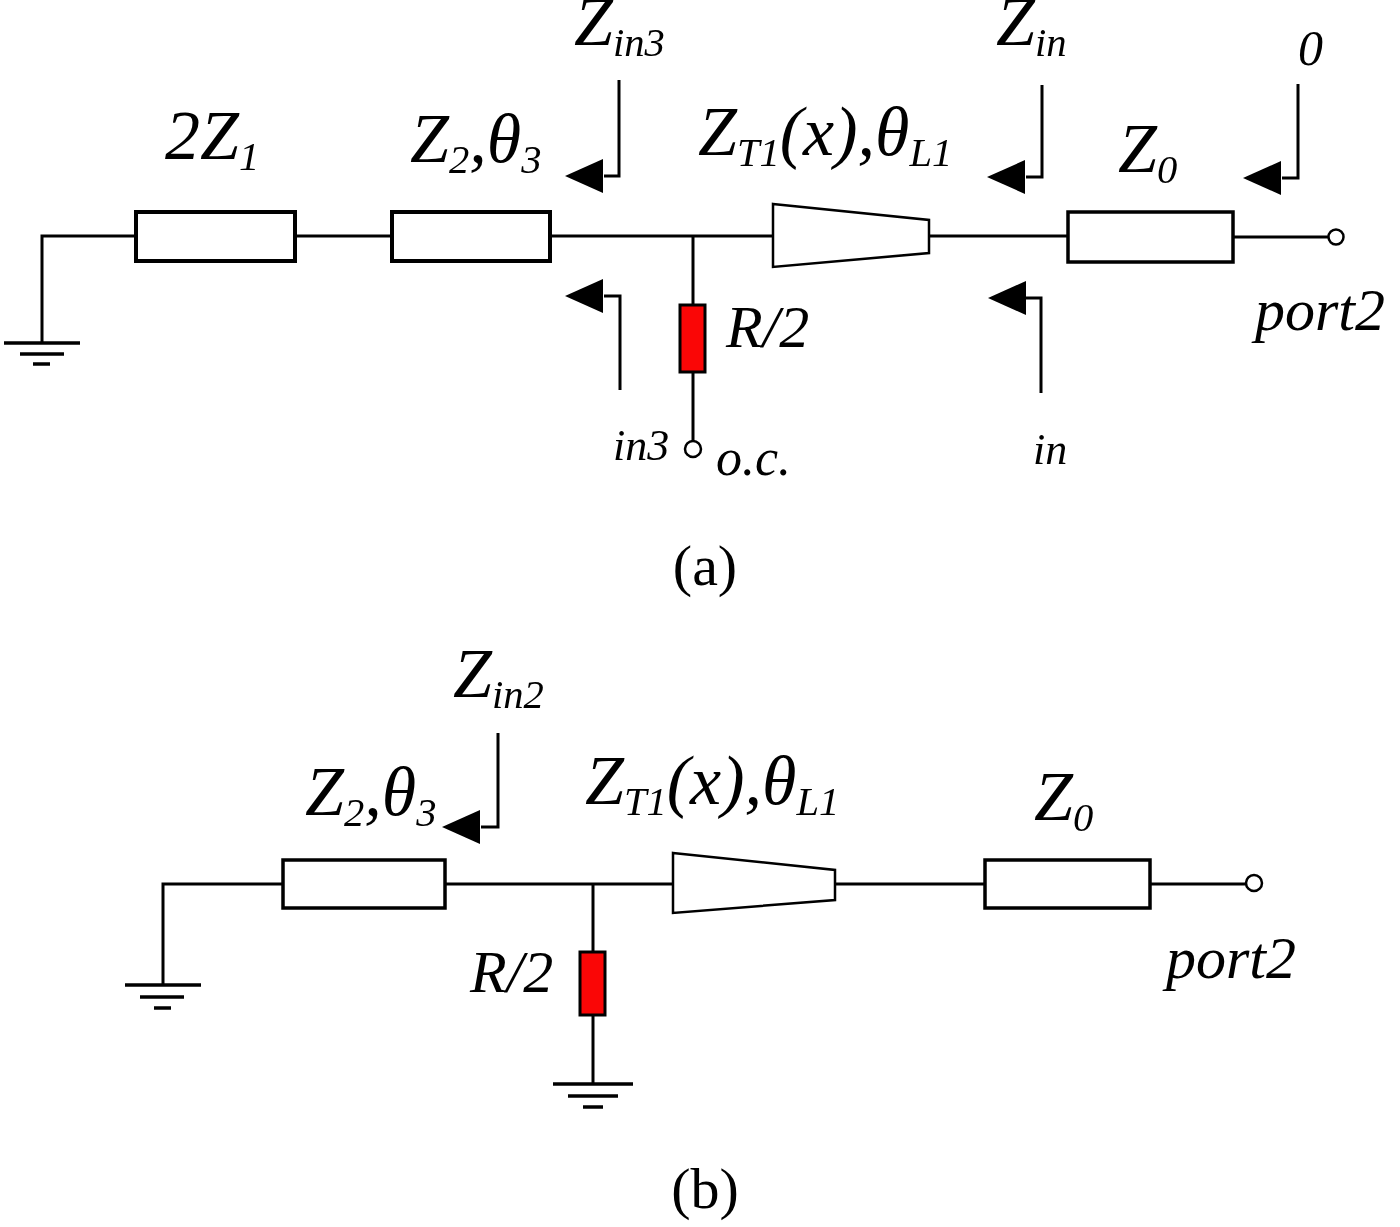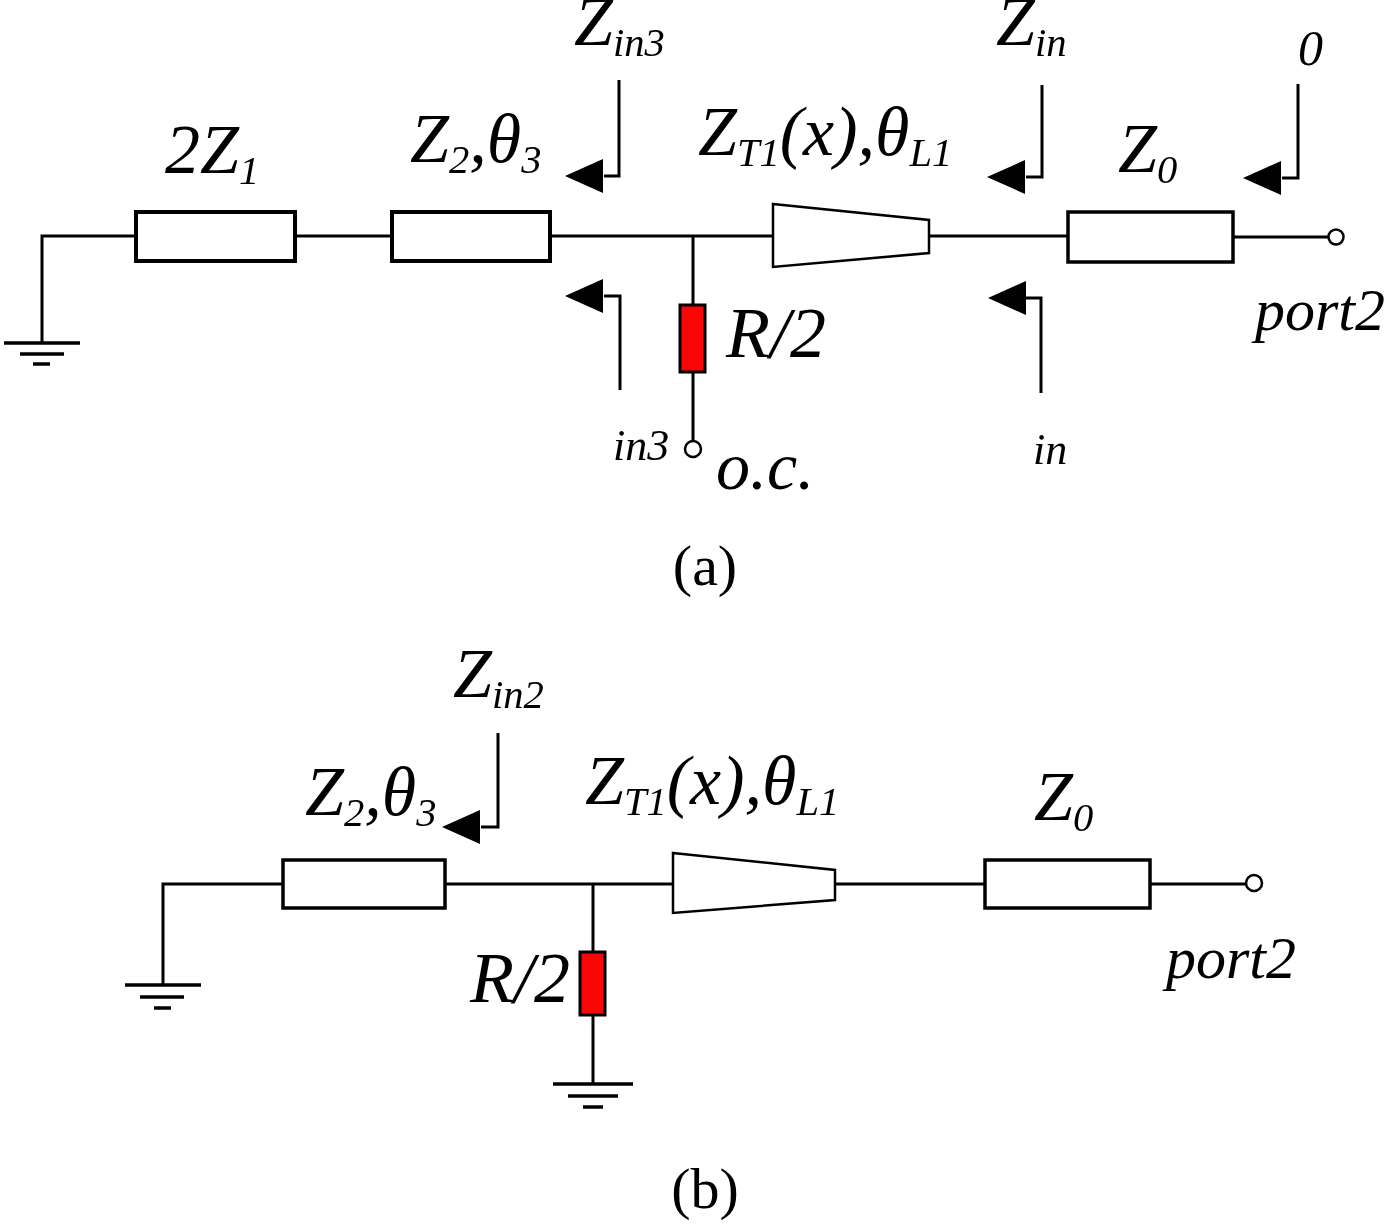--- a/index.html
+++ b/index.html
@@ -15,24 +15,24 @@
   .lbl {
     position: absolute;
     font-family: "Liberation Serif", "DejaVu Serif", serif;
     font-style: italic;
     color: #000;
     line-height: 1;
     white-space: nowrap;
   }
   .sub { font-size: 0.58em; vertical-align: -0.26em; }
   .f70 { font-size: 70px; }
-  .f64 { font-size: 72px; }
+  .f64 { font-size: 60px; }
   .f60 { font-size: 60px; margin-top: 38px; }
   .f58 { font-size: 58px; }
-  .f52 { font-size: 68px; }
+  .f52 { font-size: 52px; }
   .f50 { font-size: 50px; }
   .f44 { font-size: 44px; }
   .caption {
     position: absolute;
     font-family: "Liberation Serif", "DejaVu Serif", serif;
     font-style: normal;
     color: #000;
     line-height: 1;
     width: 200px;
     text-align: center;
@@ -112,21 +112,21 @@
       <polygon class="taper" points="673,853 835,870 835,900 673,913"></polygon>
       <rect class="comp-thin" x="985" y="860" width="165" height="48"></rect>
       <line class="wire" x1="1150" y1="884" x2="1247" y2="884"></line>
       <circle class="term" cx="1254" cy="883" r="8"></circle>
 
       <path class="marker" d="M498,733 L498,827 L481,827"></path>
       <polygon class="arrow" points="442,827 480,810 480,844"></polygon>
     </g>
   </svg>
 
-  <div class="lbl f70" style="left:165px; top:115px;"><span>2Z</span><span class="sub">1</span></div>
+  <div class="lbl f70" style="left:165px; top:101px;"><span>2Z</span><span class="sub">1</span></div>
 
   <div class="lbl f70" style="left:410px; top:104px;"><span>Z</span><span class="sub">2</span><span>,θ</span><span class="sub">3</span></div>
 
   <div class="lbl f70" style="left:574px; top:-13px;"><span>Z</span><span class="sub">in3</span></div>
 
   <div class="lbl f70" style="left:698px; top:97px;"><span>Z</span><span class="sub">T1</span><span>(x),θ</span><span class="sub">L1</span></div>
 
   <div class="lbl f70" style="left:996px; top:-13px;"><span>Z</span><span class="sub">in</span></div>
 
   <div class="lbl f70" style="left:1118px; top:114px;"><span>Z</span><span class="sub">0</span></div>

